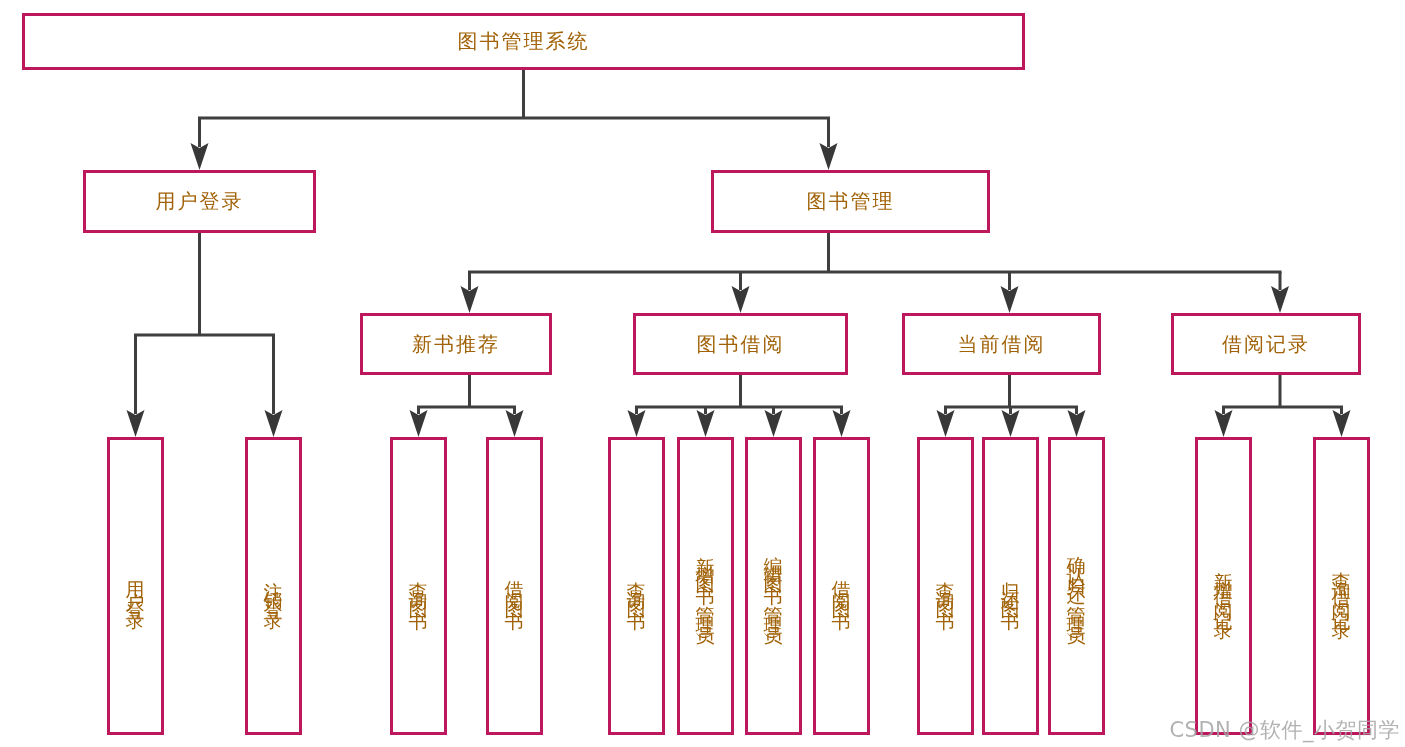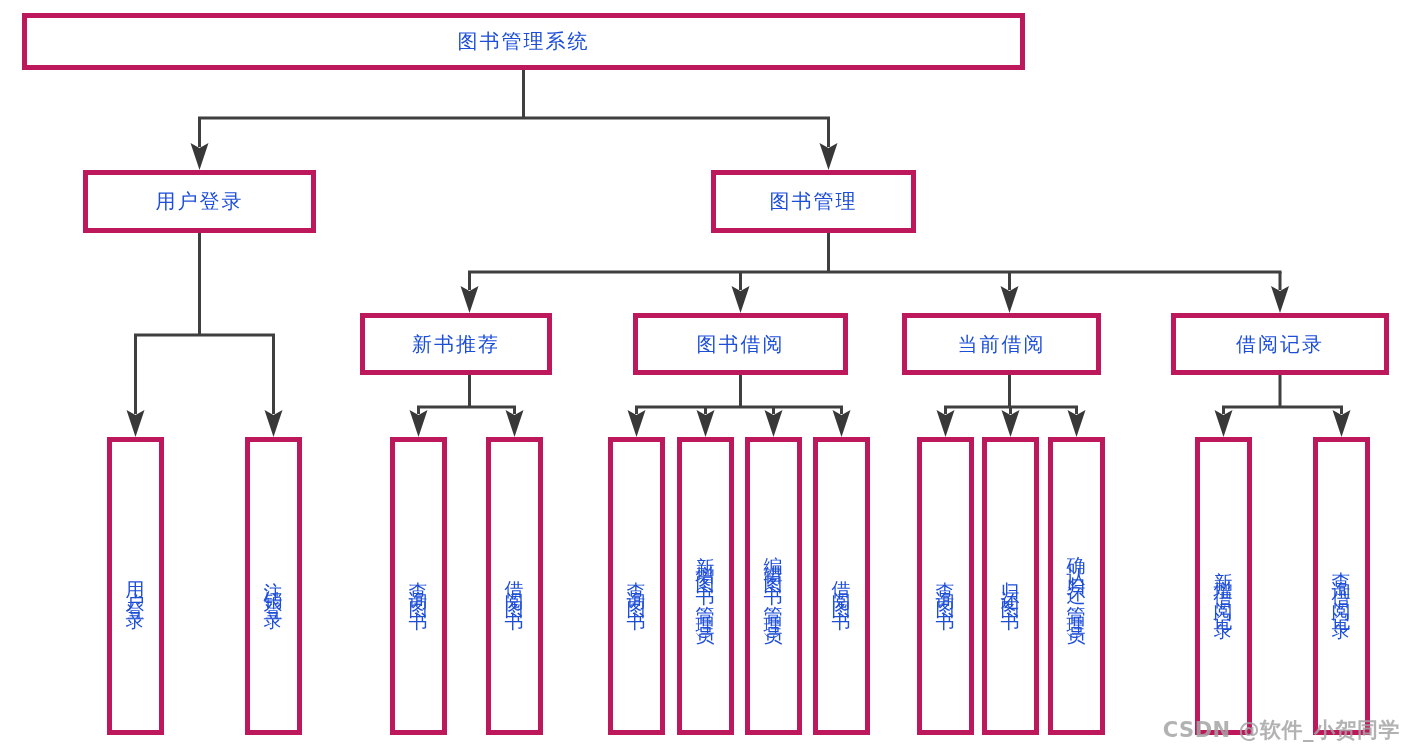--- a/index.html
+++ b/index.html
@@ -21,23 +21,23 @@
     top: 0;
     width: 1405px;
     height: 747px;
     z-index: 1;
   }
   .connectors line { stroke: #3f3f3f; stroke-width: 3; }
   .connectors polygon { fill: #383838; stroke: none; }
   .node {
     position: absolute;
     box-sizing: border-box;
-    border: 5px solid #be185d;
+    border: 3px solid #be185d;
     background: #ffffff;
-    color: #1d4ed8;
+    color: #a16207;
     display: flex;
     align-items: center;
     justify-content: center;
     z-index: 2;
   }
   .node.h {
     font-size: 20px;
     letter-spacing: 2px;
     white-space: nowrap;
   }
@@ -50,21 +50,20 @@
   }
   .watermark {
     position: absolute;
     right: 5px;
     bottom: 3px;
     font-size: 21px;
     letter-spacing: 0.5px;
     color: rgba(164, 164, 164, 0.85);
     z-index: 5;
     white-space: nowrap;
-    font-weight: bold;
   }
 </style>
 </head>
 <body>
 
 <div class="canvas">
 
   <svg class="connectors" viewBox="0 0 1405 747" xmlns="http://www.w3.org/2000/svg" aria-hidden="true">
 
     <g>
@@ -137,26 +136,26 @@
       <line x1="1223.5" y1="407" x2="1223.5" y2="414"></line>
       <polygon points="1214.5,410 1223.5,415 1232.5,410 1223.5,437"></polygon>
       <line x1="1341.5" y1="407" x2="1341.5" y2="414"></line>
       <polygon points="1332.5,410 1341.5,415 1350.5,410 1341.5,437"></polygon>
     </g>
   </svg>
 
   <div class="node h" style="left:22px; top:13px; width:1003px; height:57px;">图书管理系统</div>
 
   <div class="node h" style="left:83px; top:170px; width:233px; height:63px;">用户登录</div>
-  <div class="node h" style="left:711px; top:170px; width:205px; height:63px;">图书管理</div>
+  <div class="node h" style="left:711px; top:170px; width:279px; height:63px;">图书管理</div>
 
   <div class="node h" style="left:360px; top:313px; width:192px; height:62px;">新书推荐</div>
   <div class="node h" style="left:633px; top:313px; width:215px; height:62px;">图书借阅</div>
   <div class="node h" style="left:902px; top:313px; width:199px; height:62px;">当前借阅</div>
-  <div class="node h" style="left:1171px; top:313px; width:218px; height:62px;">借阅记录</div>
+  <div class="node h" style="left:1171px; top:313px; width:190px; height:62px;">借阅记录</div>
 
   <div class="node v" style="left:107px; top:437px; width:57px; height:298px;">用户登录</div>
   <div class="node v" style="left:245px; top:437px; width:57px; height:298px;">注销登录</div>
 
   <div class="node v" style="left:390px; top:437px; width:57px; height:298px;">查询图书</div>
   <div class="node v" style="left:486px; top:437px; width:57px; height:298px;">借阅图书</div>
 
   <div class="node v" style="left:608px; top:437px; width:57px; height:298px;">查询图书</div>
   <div class="node v" style="left:677px; top:437px; width:57px; height:298px;">新增图书（管理员）</div>
   <div class="node v" style="left:745px; top:437px; width:57px; height:298px;">编辑图书（管理员）</div>

